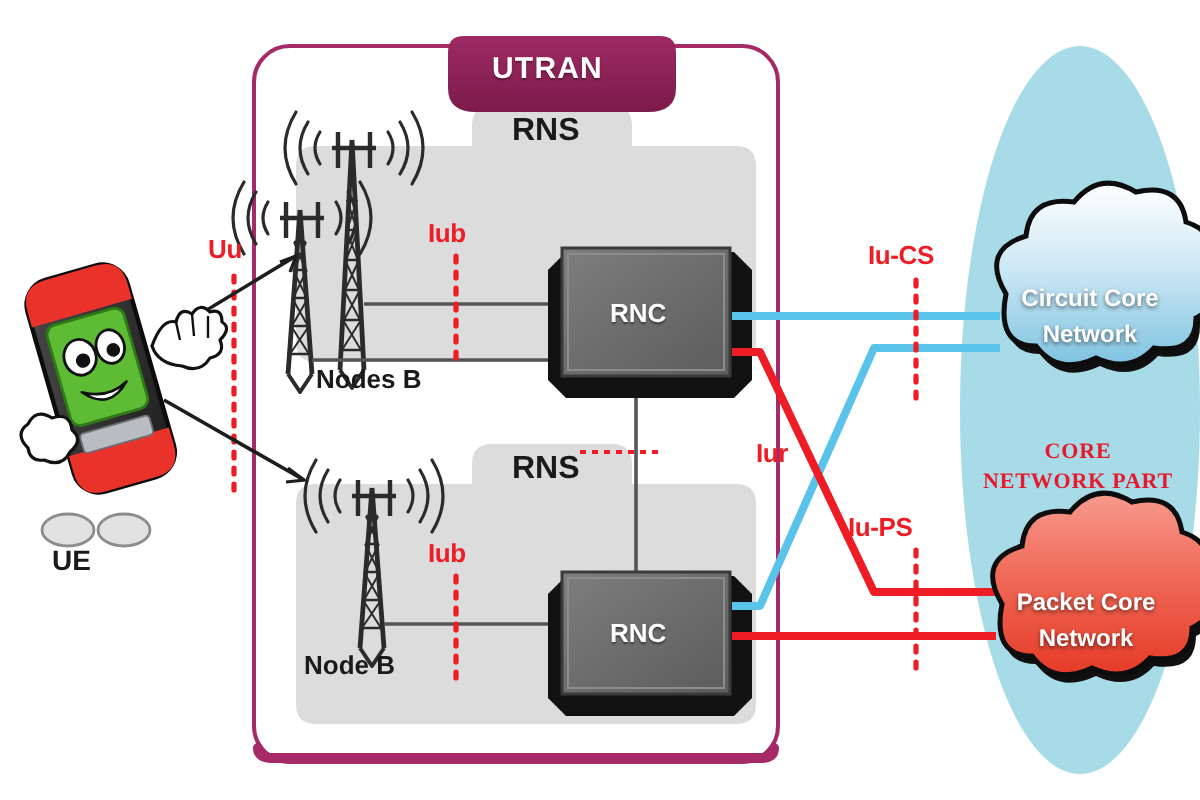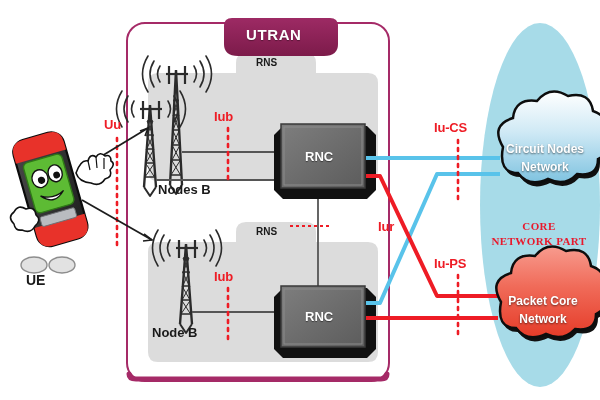--- a/index.html
+++ b/index.html
@@ -18,21 +18,21 @@
   .iface{
     color:#ee1c25;font-weight:bold;font-size:13px;
     font-family:"Liberation Sans", sans-serif;
     letter-spacing:-0.2px;
   }
   
   .dark{
     color:#1a1a1a;font-weight:bold;
     font-family:"Liberation Sans", sans-serif;
   }
-  .lbl-rns{font-size:10px;}
+  .lbl-rns{font-size:16px;}
   .lbl-node{font-size:13px;}
   .lbl-ue{font-size:14px;}
   .lbl-rnc{
     color:#ffffff;font-weight:bold;font-size:13px;
     font-family:"Liberation Sans", sans-serif;
     text-shadow:0 1px 1px rgba(0,0,0,.45);
   }
   .lbl-utran{
     color:#ffffff;font-weight:bold;font-size:15px;
     letter-spacing:.6px;
@@ -301,23 +301,23 @@
   <div class="txt iface" style="left:104px;top:117px;">Uu</div>
 
   <div class="txt iface" style="left:214px;top:109px;">Iub</div>
 
   <div class="txt iface" style="left:214px;top:269px;">Iub</div>
 
   <div class="txt iface" style="left:338px;top:219px;margin-left:40px;">Iur</div>
 
   <div class="txt iface" style="left:434px;top:120px;">Iu-CS</div>
 
-  <div class="txt iface" style="left:434px;top:256px;">Iu-PS</div>
-
-  <div class="txt lbl-cloud" style="left:495px;top:142px;width:100px;">Circuit Nodes</div>
+  <div class="txt iface" style="left:424px;top:256px;">Iu-PS</div>
+
+  <div class="txt lbl-cloud" style="left:495px;top:142px;width:100px;">Circuit Core</div>
   <div class="txt lbl-cloud" style="left:495px;top:160px;width:100px;">Network</div>
 
   <div class="txt lbl-cloud" style="left:493px;top:294px;width:100px;">Packet Core</div>
   <div class="txt lbl-cloud" style="left:493px;top:312px;width:100px;">Network</div>
 
   <div class="txt lbl-corepart" style="left:484px;top:219px;width:110px;font-family:Liberation Serif, serif;">CORE</div>
   <div class="txt lbl-corepart" style="left:484px;top:234px;width:110px;">NETWORK PART</div>
 
 </div>
 

